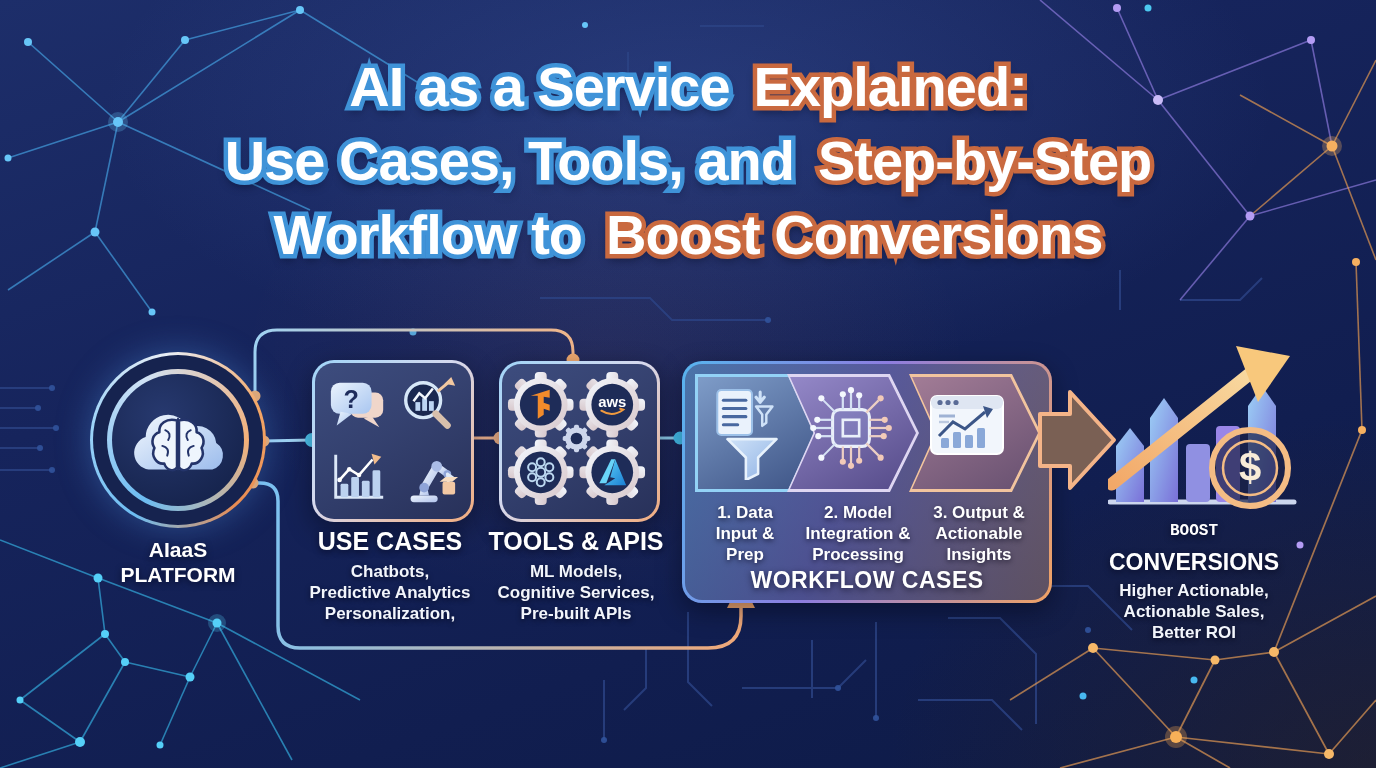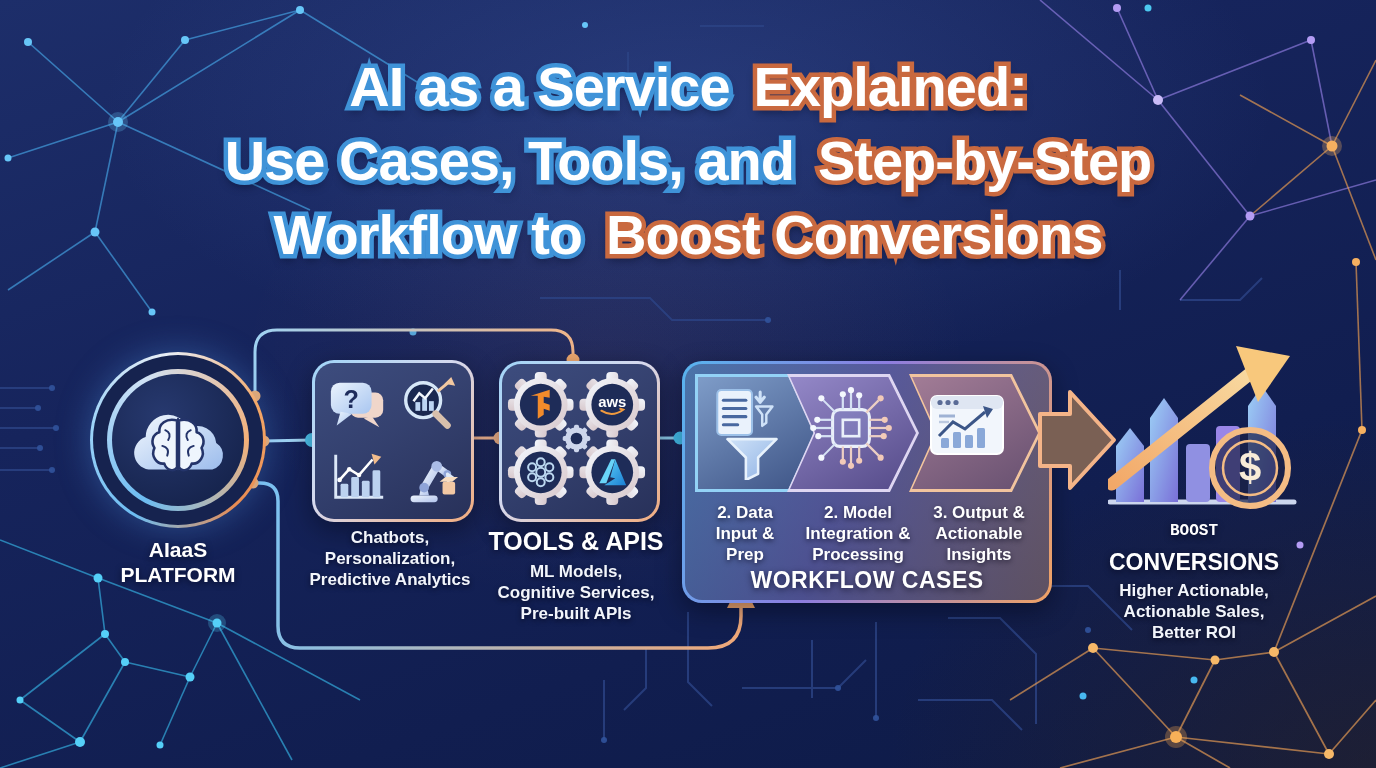--- a/index.html
+++ b/index.html
@@ -344,23 +344,24 @@
         <circle cx="28" cy="44" r="5" fill="#8fa4d8"></circle>
           <circle cx="41" cy="22" r="5.5" fill="#aabce6"></circle>
           <circle cx="52" cy="30" r="4" fill="#8fa4d8"></circle>
         <path d="M52,30 l6,4 M52,30 l1,8" stroke="#dfe9f8" stroke-width="3" stroke-linecap="round"></path>
         <rect x="47" y="38" width="13" height="13" rx="2" fill="#f2c8a4"></rect>
         <polygon points="47,38 53,33 66,33 60,38" fill="#f8ddc0" transform="translate(-3,0)"></polygon>
       </svg>
     </div>
   </div>
   <div class="cap" style="left:280px;top:527px;width:220px;">
+    <h3>USE CASES</h3>
     <div class="sub">Chatbots,</div>
+    <div class="sub">Predictive Analytics</div>
     <div class="sub">Personalization,</div>
-    <div class="sub">Predictive Analytics</div>
   </div>
 
   <div class="panel" style="left:499px;top:361px;width:155px;height:155px;">
     <div class="panelInner" style="position:relative;">
       <svg width="149" height="149" viewBox="0 0 150 150" style="position:absolute;left:0;top:0;">
         <defs>
           <linearGradient id="gearg" x1="0" y1="0" x2="1" y2="1">
               <stop offset="0" stop-color="#f2f6fc"></stop>
               <stop offset="1" stop-color="#d8c8cc"></stop>
             </linearGradient>
@@ -537,21 +538,21 @@
           <rect x="14" y="46" width="8" height="10" rx="1.5"></rect>
             <rect x="26" y="40" width="8" height="16" rx="1.5"></rect>
           <rect x="38" y="43" width="8" height="13" rx="1.5"></rect>
             <rect x="50" y="36" width="8" height="20" rx="1.5"></rect>
         </g>
         <polyline points="12,44 26,30 38,37 58,20" fill="none" stroke="#3c5688" stroke-width="3"></polyline>
         <polygon points="56,14 66,17 60,26" fill="#3c5688"></polygon>
       </svg>
 
       <div class="stepLabel" style="left:2px;width:116px;">
-        <div>2. Data</div>
+        <div>1. Data</div>
           <div>Input &amp;</div>
           <div>Prep</div>
       </div>
       <div class="stepLabel" style="left:112px;width:122px;">
         <div>2. Model</div>
           <div>Integration &amp;</div>
           <div>Processing</div>
       </div>
       <div class="stepLabel" style="left:234px;width:120px;">
         <div>3. Output &amp;</div>

